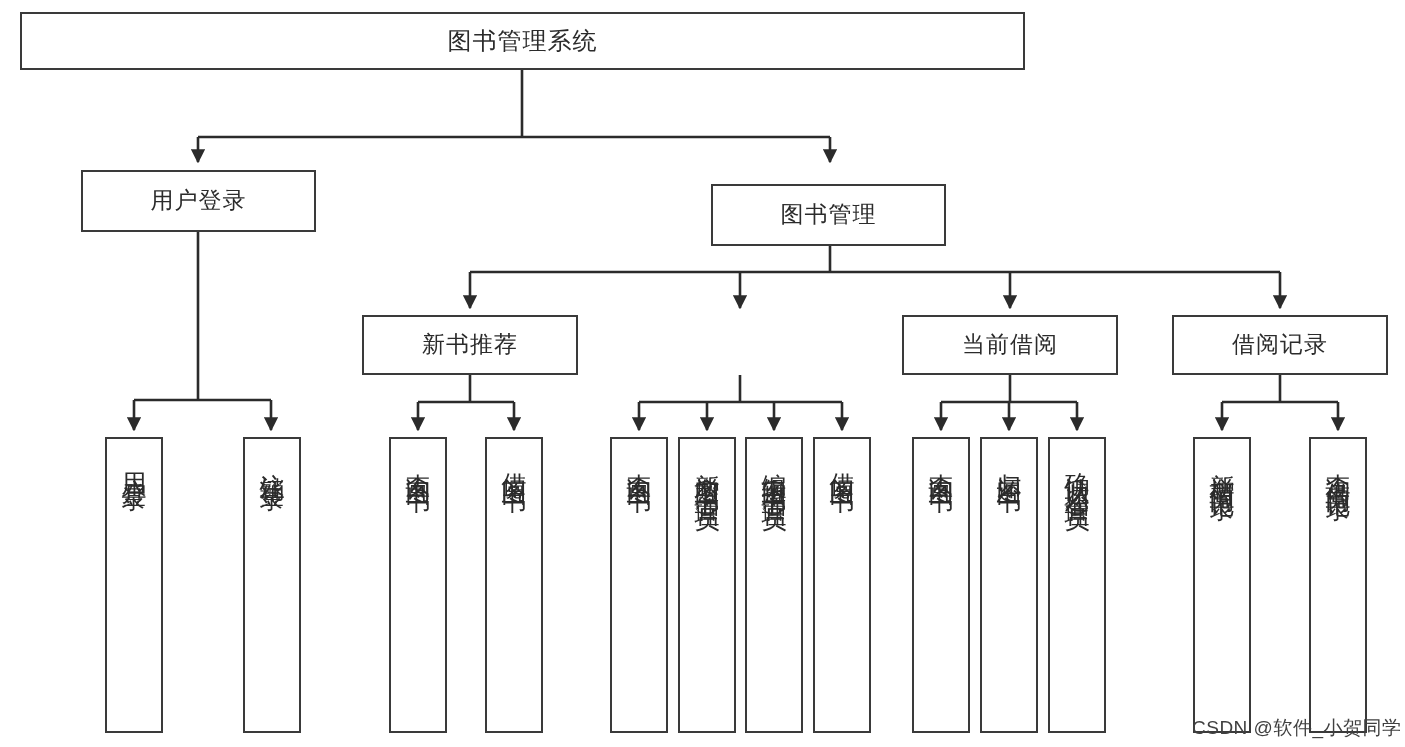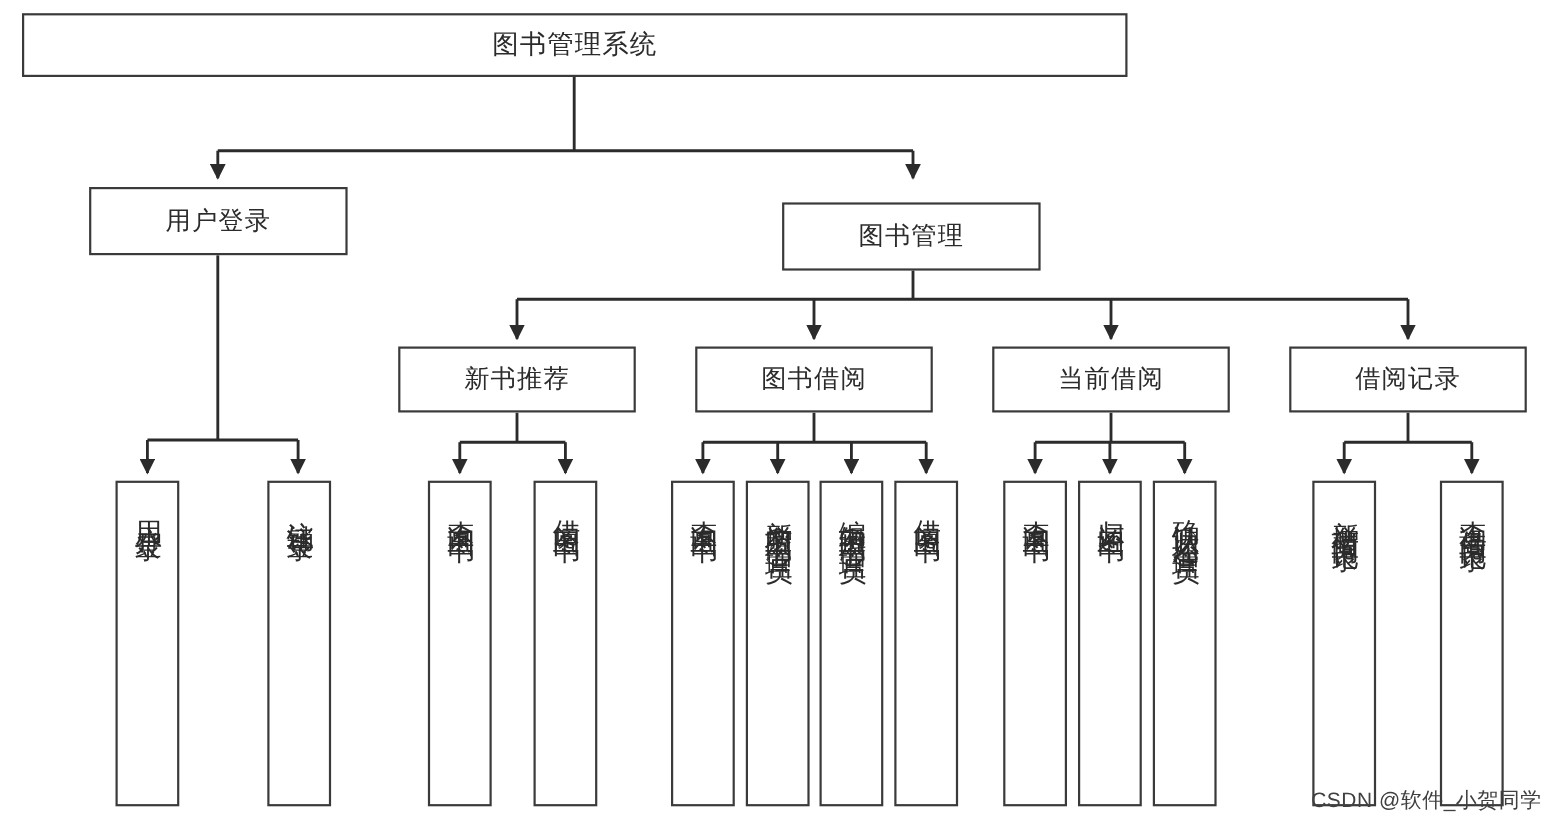--- a/index.html
+++ b/index.html
@@ -136,23 +136,20 @@
   <div class="node h" style="left:81px; top:170px; width:235px; height:62px;">
     <span class="label">用户登录</span>
   </div>
   <div class="node h" style="left:711px; top:184px; width:235px; height:62px;">
     <span class="label">图书管理</span>
   </div>
 
   <div class="node h" style="left:362px; top:315px; width:216px; height:60px;">
     <span class="label">新书推荐</span>
   </div>
-  <div class="node h" style="left:632px; top:315px; width:216px; height:60px;">
-    <span class="label">图书借阅</span>
-  </div>
   <div class="node h" style="left:1172px; top:315px; width:216px; height:60px;">
     <span class="label">借阅记录</span>
   </div>
   <div class="node h" style="left:902px; top:315px; width:216px; height:60px;">
     <span class="label">当前借阅</span>
   </div>
 
   <div class="node v" style="left:105px; top:437px; width:58px; height:296px;">
     <span class="label">用户登录</span>
   </div>

